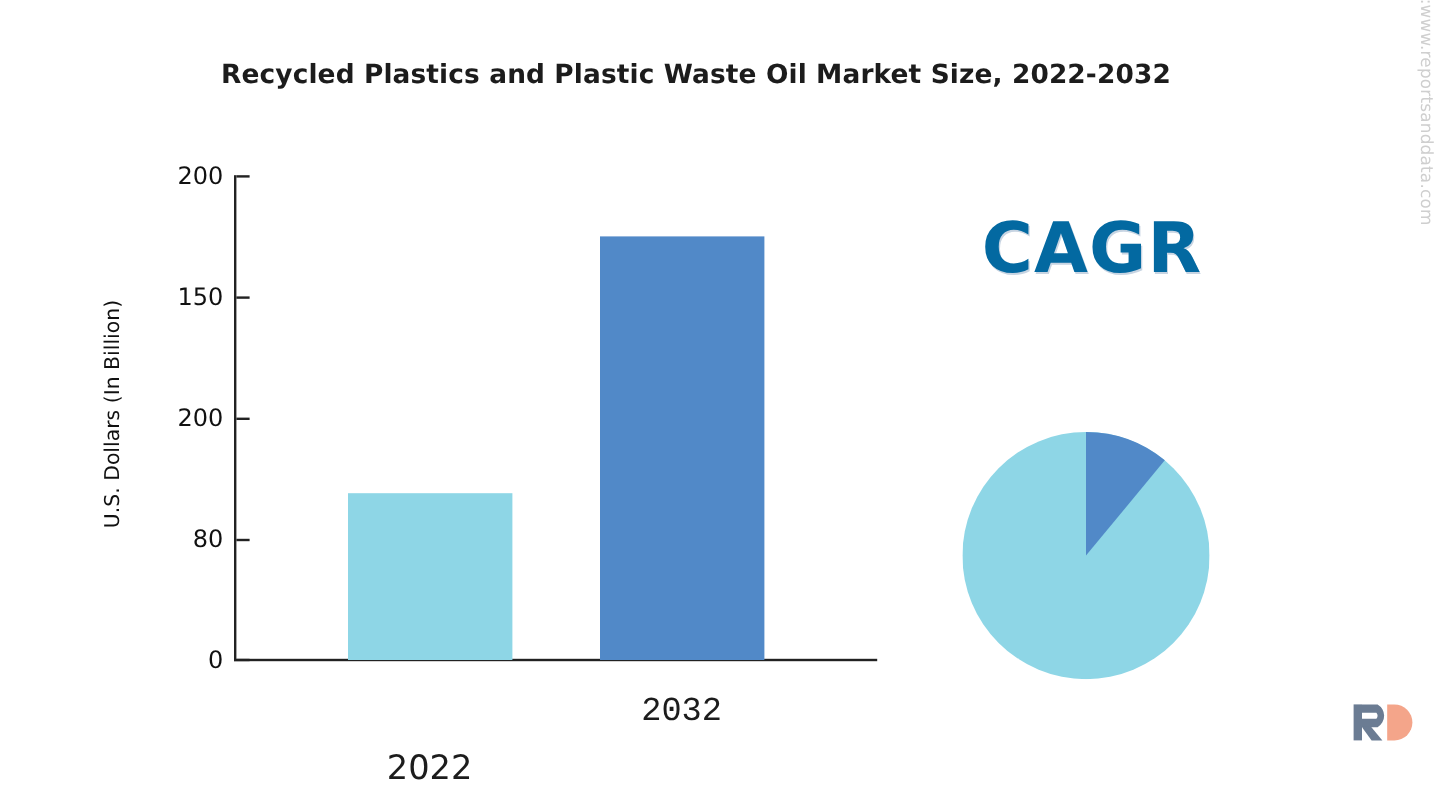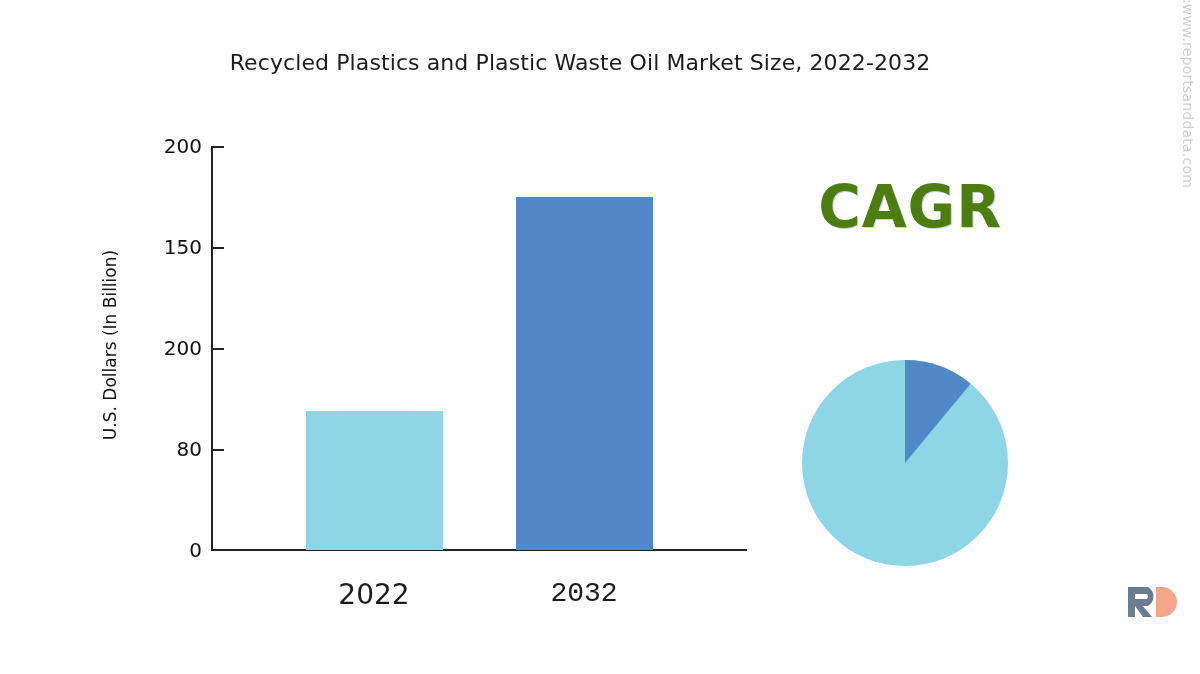--- a/index.html
+++ b/index.html
@@ -17,30 +17,30 @@
   }
 
   
   #chart-title {
     position: absolute;
     left: 0;
     top: 50px;
     width: 1160px;
     text-align: center;
     font-size: 22px;
-    font-weight: 400;
+    font-weight: 700;
     color: #1c1c1c;
     letter-spacing: 0.1px;
     white-space: nowrap;
   }
 
   
   #bar-plot {
     position: absolute;
-    left: 16px;
+    left: 0;
     top: 0;
     width: 760px;
     height: 518px;
   }
 
   
   #y-axis-spine {
     position: absolute;
     left: 195px;
     top: 146px;
@@ -191,25 +191,25 @@
     <div class="y-tick-label">0</div>
   </div>
 
   <div id="y-axis-title">U.S. Dollars (In Billion)</div>
 
   <div id="bars-layer">
     <div class="bar" id="bar-0" style="left: 95px; width: 137px; height: 139.38px; background: rgb(142, 214, 230);"></div>
     <div class="bar" id="bar-1" style="left: 305px; width: 137px; height: 353.5px; background: rgb(81, 137, 200);"></div>
   </div>
 
-  <div class="x-tick-label" style="left:258px;">2022</div>
+  <div class="x-tick-label" style="left:258px;margin-top:45px;">2022</div>
   <div class="x-tick-label" style="left:468px;font-family:Liberation Mono, monospace;">2032</div>
 </div>
 
-<div id="cagr-block" style="color: #4d7c0f;">
+<div id="cagr-block" style="color: #0369a1;">
   <div id="cagr-word">CAGR</div>
 </div>
 
 <div id="pie-wrap">
   <svg width="206" height="206" viewBox="0 0 206 206">
     <circle id="pie-base" cx="103" cy="103" r="103" fill="#8ed6e6"></circle>
     <path id="pie-wedge" d="M 103 103 L 103 0 A 103 103 0 0 1 168.65467094411503 23.63713599409371 Z" fill="#5189c8"></path>
   </svg>
 </div>
 

